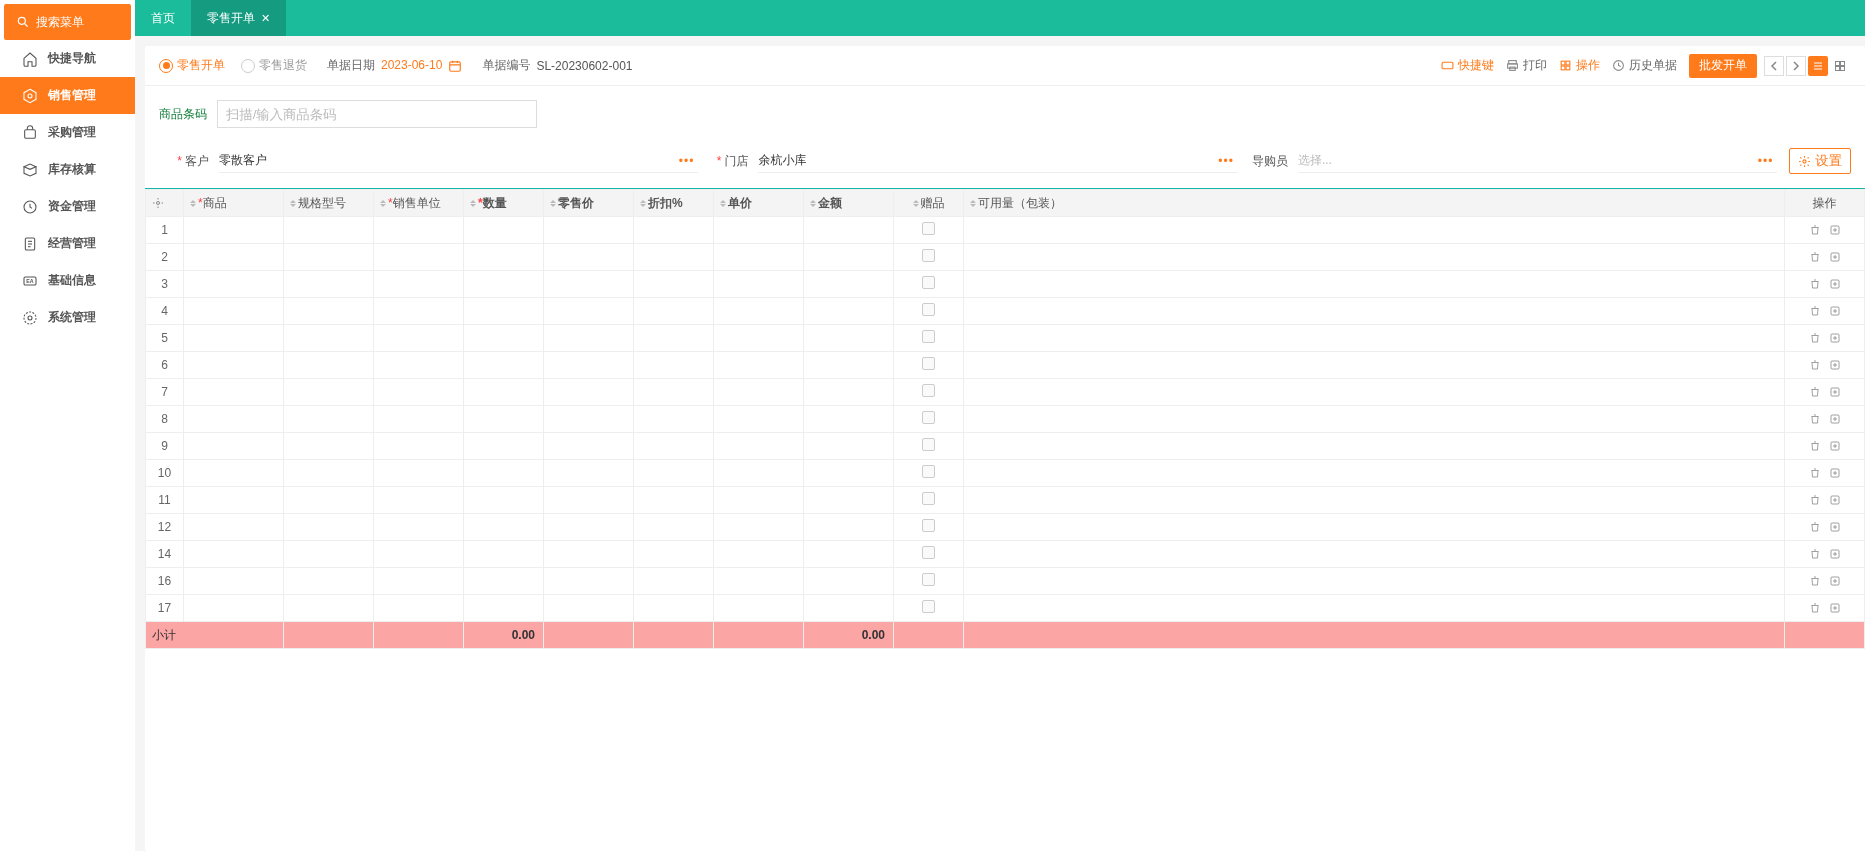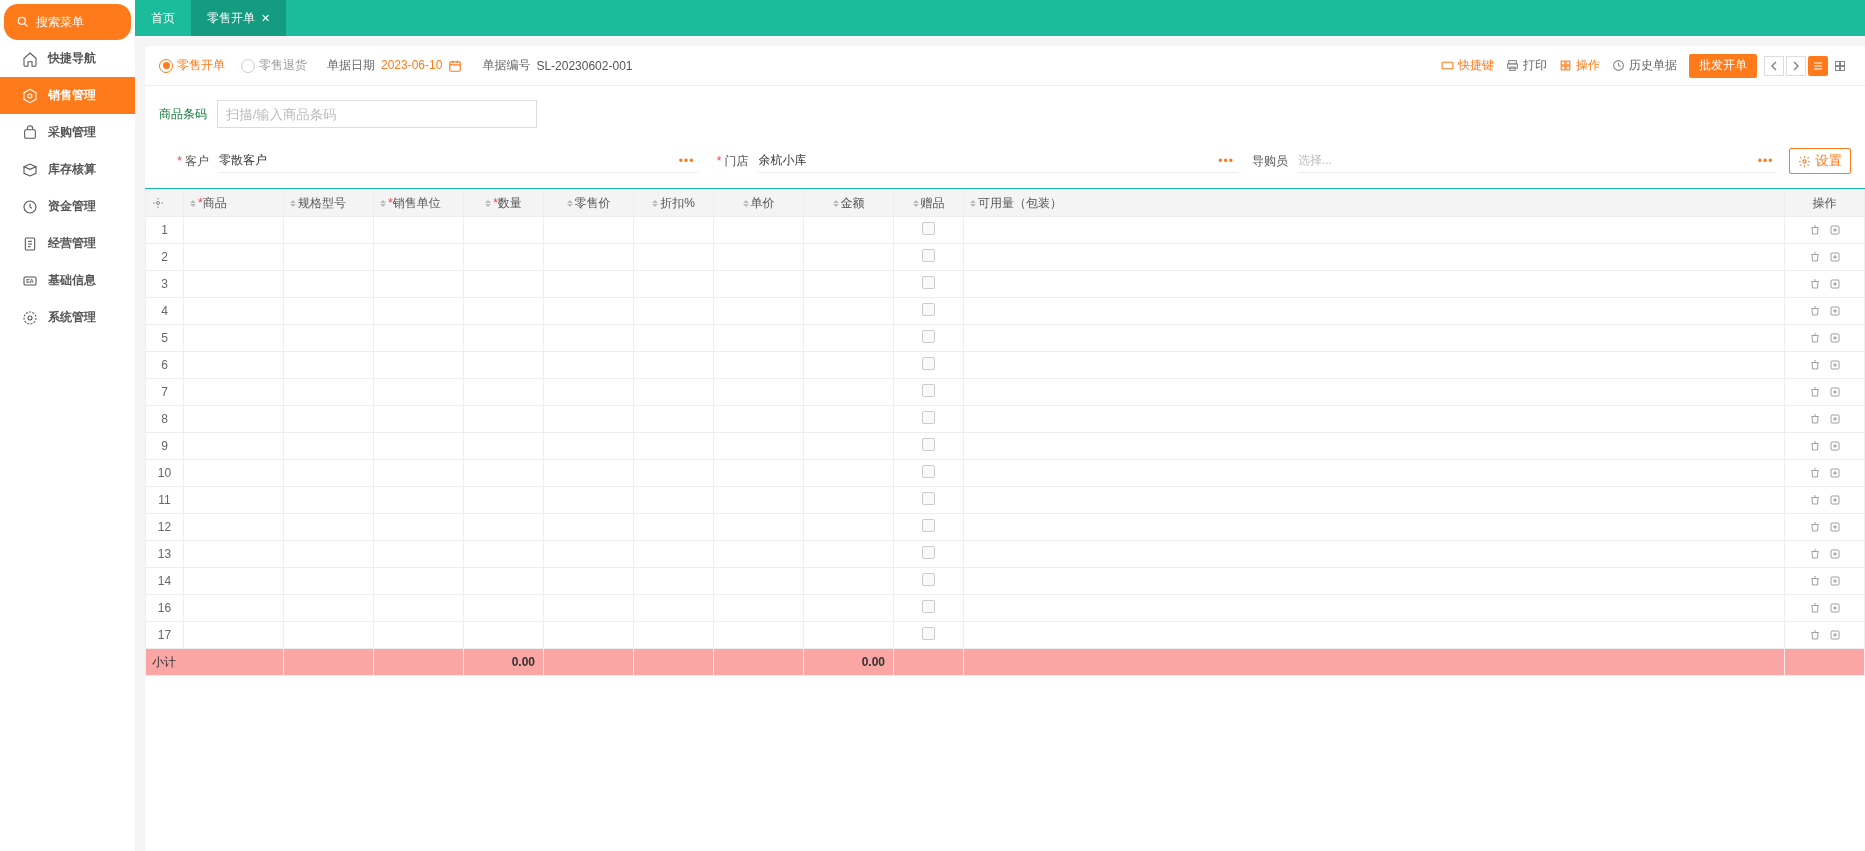--- a/index.html
+++ b/index.html
@@ -1,19 +1,19 @@
 <!DOCTYPE html>
 <html><head>
 <meta charset="utf-8">
 <style>
 *{box-sizing:border-box;margin:0;padding:0;}
 body{font-family:"Microsoft YaHei",Arial,sans-serif;font-size:12px;color:#333;background:#f5f5f5;overflow:hidden;}
 .app{display:flex;height:851px;width:1865px;}
 .sidebar{width:135px;background:#fff;flex-shrink:0;}
-.search-menu{display:flex;align-items:center;height:36px;background:#ff7a1a;color:#fff;padding:0 12px;margin:4px 4px 0 4px;border-radius:14px;cursor:pointer;}
+.search-menu{display:flex;align-items:center;height:36px;background:#ff7a1a;color:#fff;padding:0 12px;margin:4px 4px 0 4px;border-radius:2px;cursor:pointer;}
 .search-menu svg{margin-right:6px;}
 .nav-item{display:flex;align-items:center;height:37px;padding:0 12px 0 22px;color:#555;cursor:pointer;font-weight:bold;}
 .nav-item svg{margin-right:10px;flex-shrink:0;}
 .nav-item.active{background:#ff7a1a;color:#fff;}
 .main{flex:1;display:flex;flex-direction:column;min-width:0;}
 .tabbar{height:36px;background:#1abc9c;display:flex;align-items:stretch;}
 .tab{display:flex;align-items:center;padding:0 16px;color:#fff;cursor:pointer;position:relative;}
 .tab.active{background:#149b80;}
 .tab .close{margin-left:6px;font-size:11px;}
 .content{flex:1;padding:10px 0 0 10px;overflow:hidden;display:flex;flex-direction:column;}
@@ -59,21 +59,21 @@
 .sort::after{content:"";border:3px solid transparent;border-top-color:#bbb;}
 .req-h{color:#ff4040;}
 td.idx{text-align:center;color:#666;}
 td.chk{text-align:center;}
 .chkbox{width:13px;height:13px;border:1px solid #ccc;border-radius:2px;background:#fafafa;display:inline-block;}
 td.ops{text-align:center;}
 .op-ic{display:inline-flex;width:16px;height:16px;align-items:center;justify-content:center;color:#888;cursor:pointer;margin:0 2px;}
 .footer-row td{background:#fca5a5;color:#333;}
 .footer-row .num{text-align:right;font-weight:bold;padding-right:8px;}
 th.center,td.center{text-align:center;}
-th.right,td.right{text-align:center;}
+th.right,td.right{text-align:left;font-weight:bold;}
 svg{display:block;}
 </style>
 </head>
 <body>
 
 <div class="app">
   <aside class="sidebar">
     <div class="search-menu">
       <svg width="14" height="14" viewBox="0 0 24 24">
           <circle cx="10" cy="10" r="6" fill="none" stroke="#fff" stroke-width="2"></circle>
@@ -606,44 +606,20 @@
                       </svg>
                     </span><span class="op-ic">
                       <svg width="12" height="12" viewBox="0 0 24 24">
                         <rect x="4" y="4" width="16" height="16" rx="2" fill="none" stroke="#888" stroke-width="1.6"></rect>
                         <line x1="12" y1="8" x2="12" y2="16" stroke="#888" stroke-width="1.6"></line>
                         <line x1="8" y1="12" x2="16" y2="12" stroke="#888" stroke-width="1.6"></line>
                       </svg>
                     </span></td>
                 </tr>
                 <tr>
-                  <td class="idx">13</td>
-                  <td></td>
-                  <td></td>
-                  <td></td>
-                  <td></td>
-                  <td></td>
-                  <td></td>
-                  <td></td>
-                  <td></td>
-                  <td class="chk"><span class="chkbox"></span></td>
-                  <td></td>
-                  <td class="ops"><span class="op-ic">
-                      <svg width="12" height="12" viewBox="0 0 24 24">
-                        <path d="M5 7h14M10 4h4M6 7l1 13h10l1-13" fill="none" stroke="#888" stroke-width="1.6"></path>
-                      </svg>
-                    </span><span class="op-ic">
-                      <svg width="12" height="12" viewBox="0 0 24 24">
-                        <rect x="4" y="4" width="16" height="16" rx="2" fill="none" stroke="#888" stroke-width="1.6"></rect>
-                        <line x1="12" y1="8" x2="12" y2="16" stroke="#888" stroke-width="1.6"></line>
-                        <line x1="8" y1="12" x2="16" y2="12" stroke="#888" stroke-width="1.6"></line>
-                      </svg>
-                    </span></td>
-                </tr>
-                <tr>
                   <td class="idx">14</td>
                   <td></td>
                   <td></td>
                   <td></td>
                   <td></td>
                   <td></td>
                   <td></td>
                   <td></td>
                   <td></td>
                   <td class="chk"><span class="chkbox"></span></td>

